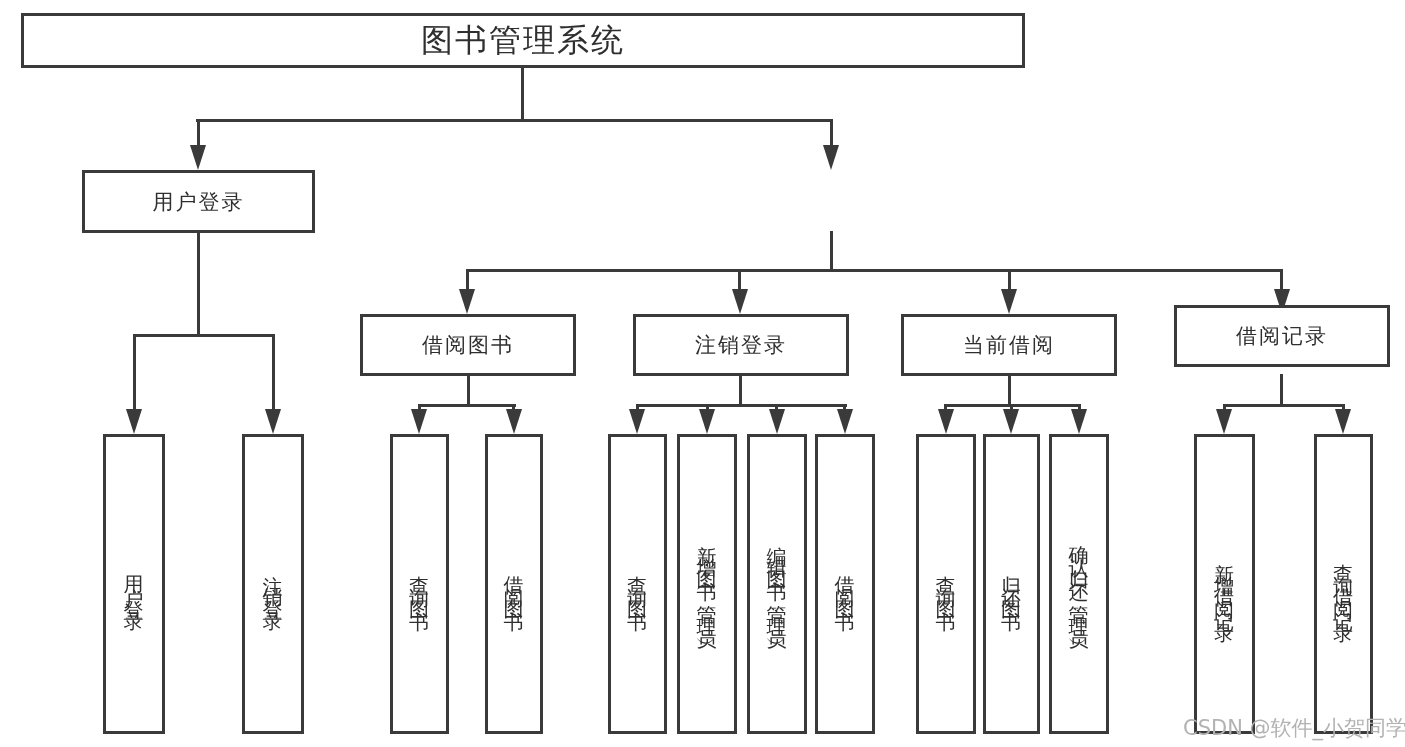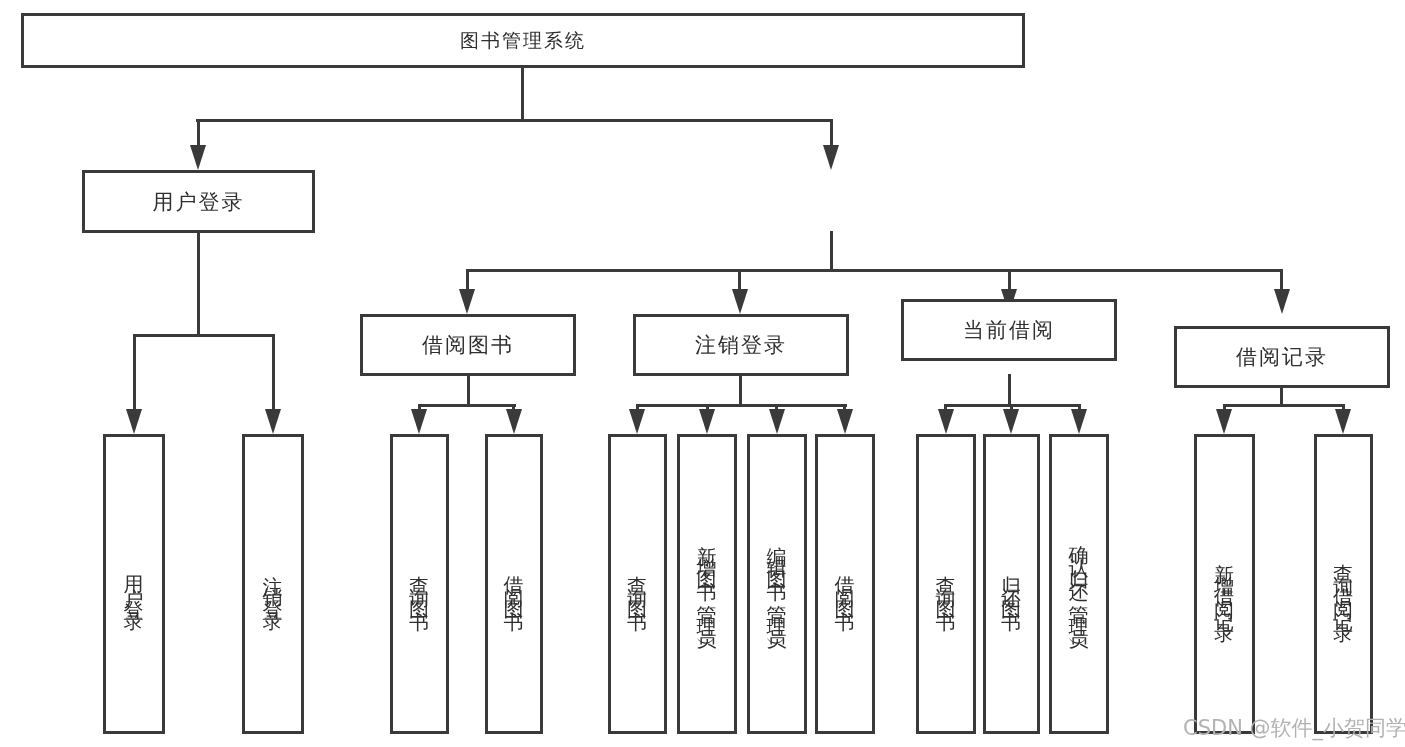--- a/index.html
+++ b/index.html
@@ -13,21 +13,21 @@
   body{font-family:"DejaVu Sans","Liberation Sans",sans-serif;}
   .canvas{position:relative;width:1405px;height:747px;background:#fff;overflow:hidden;}
 
   .box{
     position:absolute;box-sizing:border-box;
     background:var(--box_fill);
     border:3px solid var(--box_border);
     display:flex;align-items:center;justify-content:center;
     color:var(--text);
   }
-  .root-label{font-size:19px;letter-spacing:2px;}
+  .root-label{font-size:32px;letter-spacing:2px;}
   .h-label{font-size:21px;letter-spacing:2px;}
   .leaf .v-label{
     writing-mode:vertical-rl;
     text-orientation:mixed;
     font-size:20px;
     line-height:1;
     letter-spacing:12px;
     color:var(--text);
   }
   .vline{position:absolute;width:3px;background:var(--line);}
@@ -115,24 +115,24 @@
   <div class="box" style="left:82px;top:170px;width:233px;height:63px">
     <span class="h-label">用户登录</span>
   </div>
 
   <div class="box" style="left:360px;top:314px;width:216px;height:62px">
     <span class="h-label">借阅图书</span>
   </div>
   <div class="box" style="left:633px;top:314px;width:216px;height:62px">
     <span class="h-label">注销登录</span>
   </div>
-  <div class="box" style="left:901px;top:299px;width:216px;height:62px">
+  <div class="box" style="left:901px;top:314px;width:216px;height:62px">
     <span class="h-label">当前借阅</span>
   </div>
-  <div class="box" style="left:1174px;top:326px;width:216px;height:62px">
+  <div class="box" style="left:1174px;top:305px;width:216px;height:62px">
     <span class="h-label">借阅记录</span>
   </div>
 
   <div class="box leaf" style="left:103px;top:434px;width:62px;height:300px">
     <span class="v-label">用户登录</span>
   </div>
   <div class="box leaf" style="left:242px;top:434px;width:62px;height:300px">
     <span class="v-label">注销登录</span>
   </div>
 

